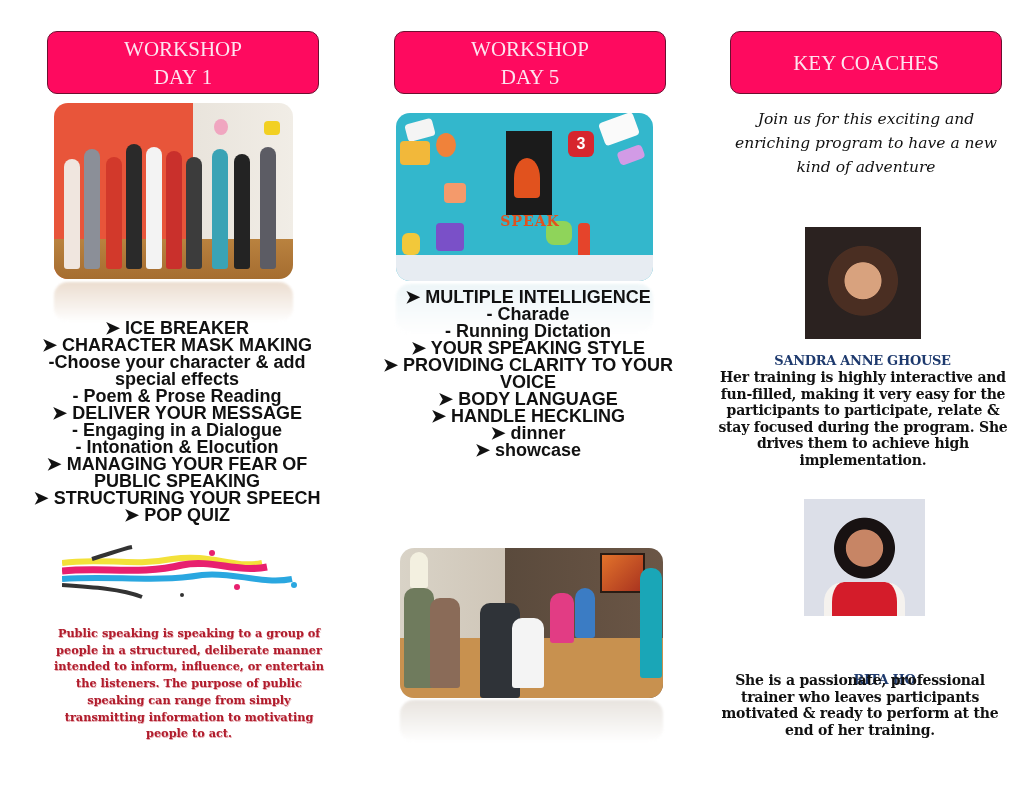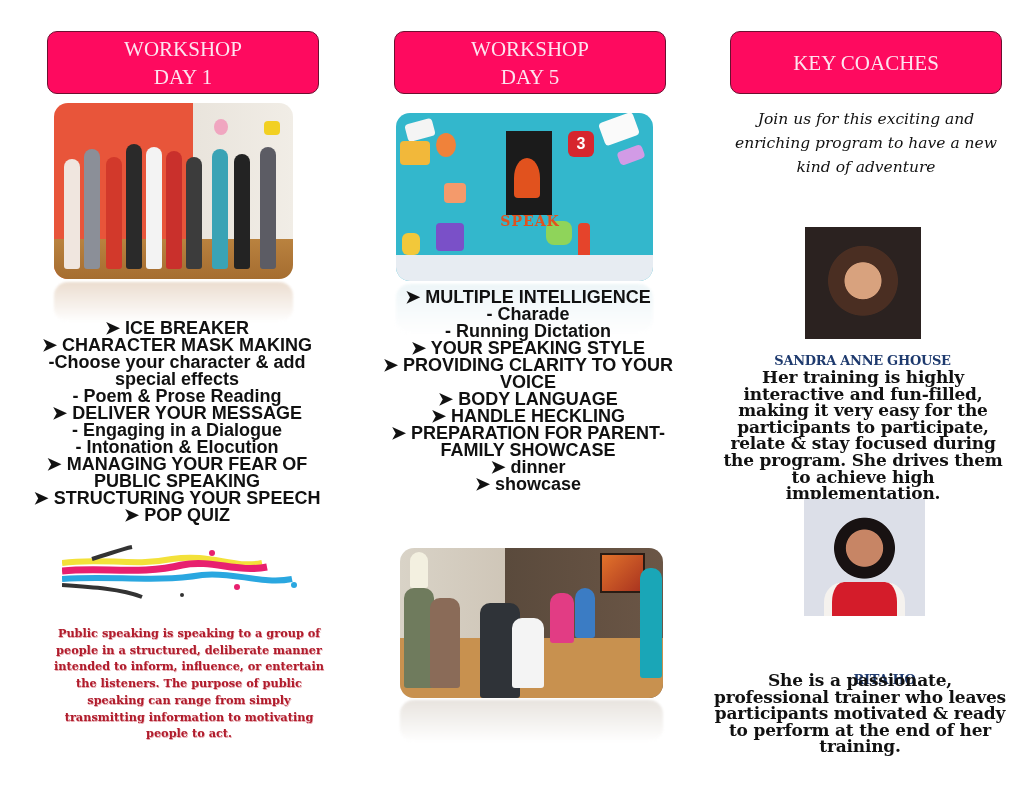--- a/index.html
+++ b/index.html
@@ -65,21 +65,21 @@
   .quote { position: absolute; left: 48px; top: 625px; width: 282px; text-align: center;
            font-family: "DejaVu Serif", serif; font-weight: bold; font-size: 11.3px; line-height: 16.7px;
            color: #b01c2c; text-shadow: 0.6px 0.6px 0 #e7a9b0; }
 
   .intro { position: absolute; left: 735px; top: 107px; width: 262px; text-align: center;
            font-family: "DejaVu Serif", serif; font-style: italic; font-size: 15.5px; line-height: 24px; color: #111; }
 
   .coach-name { position: absolute; text-align: center; font-family: "DejaVu Serif", serif; font-weight: bold;
                 font-size: 13px; color: #1e3a6e; letter-spacing: -0.3px; }
   .coach-bio { position: absolute; text-align: center; font-family: "DejaVu Serif", serif; font-weight: bold;
-               font-size: 17px; line-height: 16.6px; color: #111; letter-spacing: -0.2px; }
+               font-size: 14px; line-height: 16.6px; color: #111; letter-spacing: -0.2px; }
   .n1 { left: 730px; top: 353px; width: 265px; }
   .b1 { left: 718px; top: 369px; width: 290px; }
   .n2 { left: 752px; top: 656px; width: 265px; margin-top: 16px; }
   .b2 { left: 712px; top: 672px; width: 296px; }
 </style>
 </head>
 <body>
 
 <div class="header h1">
   <span>WORKSHOP</span>
@@ -155,21 +155,20 @@
 <div class="reflect p2r"></div>
 
 <div class="list l2">
   <span class="item">➤ MULTIPLE INTELLIGENCE</span>
   <span class="item">-   Charade</span>
   <span class="item">-   Running Dictation</span>
   <span class="item">➤ YOUR SPEAKING STYLE</span>
   <span class="item">➤ PROVIDING CLARITY TO YOUR VOICE</span>
   <span class="item">➤ BODY LANGUAGE</span>
   <span class="item">➤ HANDLE HECKLING</span>
-  <span class="item">➤ PREPARATION FOR PARENT-FAMILY SHOWCASE</span>
   <span class="item">➤ dinner</span>
   <span class="item">➤ showcase</span>
 </div>
 
 <div class="photo p3">
   <div class="floor"></div>
   <div class="art"></div>
   <div class="person" style="left:4px;top:40px;width:30px;height:100px;background:#6f7b5d;"></div>
   <div class="person" style="left:30px;top:50px;width:30px;height:90px;background:#8a6b58;"></div>
   <div class="person" style="left:80px;top:55px;width:40px;height:95px;background:#2f3338;"></div>

